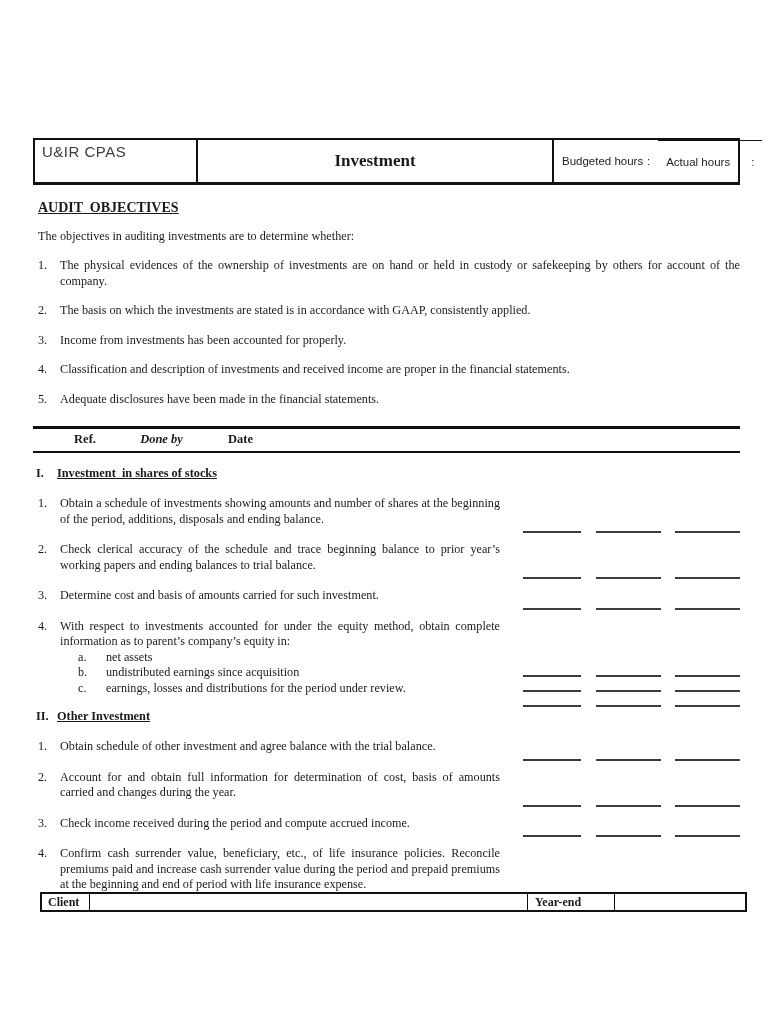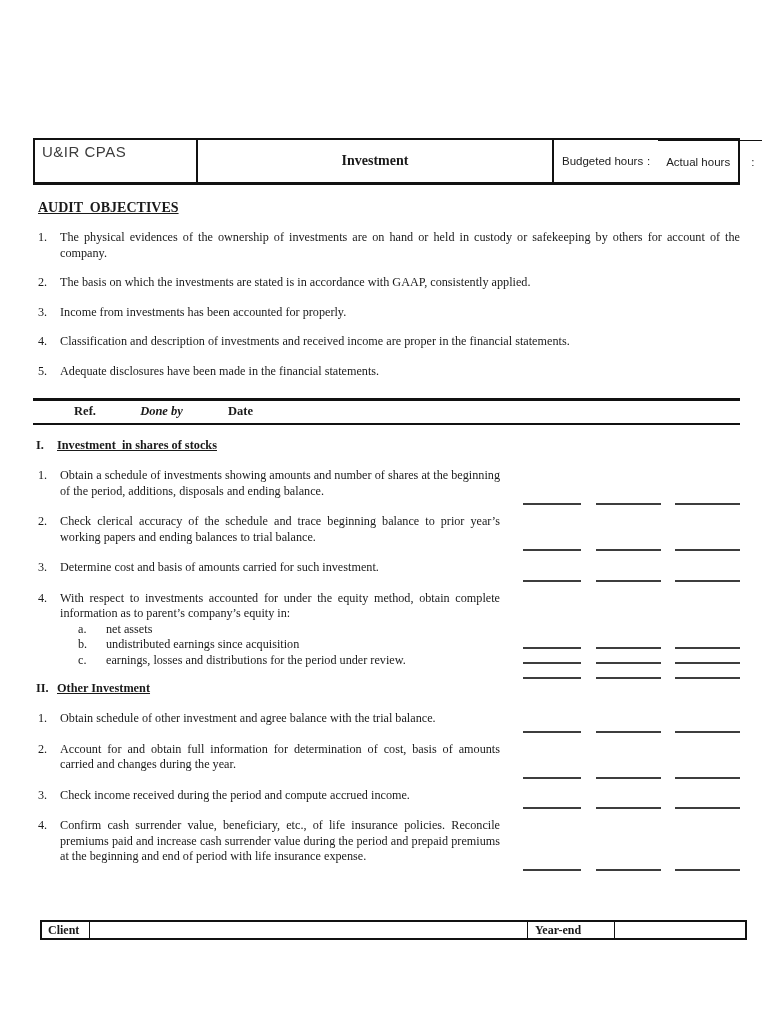--- a/index.html
+++ b/index.html
@@ -16,21 +16,21 @@
 
   
   .hdr-table { display:flex; border:2px solid #111; border-bottom-width:3px; height:47px; background:#fff; }
   .hdr-firm {
     width:163px; border-right:2px solid #111; padding:3px 7px;
     font-family:"Liberation Sans", sans-serif; font-size:15px; color:#3c3c3c; letter-spacing:0.5px;
   }
   .hdr-title {
     flex:1; border-right:2px solid #111;
     display:flex; align-items:center; justify-content:center;
-    font-weight:bold; font-size:14px;
+    font-weight:bold; font-size:17px;
   }
   .hdr-hours { width:184px; display:flex; flex-direction:row; }
   .hdr-hours-row {
     flex:1; display:flex; align-items:center; padding:0 8px;
     font-family:"Liberation Sans", sans-serif; font-size:11.5px; color:#222;
   }
   .hdr-hours-row.second { border-top:1.5px solid #111; }
   .hrs-label { width:85px; }
 
   
@@ -71,21 +71,21 @@
   .pi-lines.stack { transform:translateY(11px); }
   .lrow { display:flex; }
   .lrow + .lrow { margin-top:13px; }
   .l { display:block; height:0; border-bottom:2px solid #3d3d3d; }
   .l-ref  { width:58px; margin-left:23px; }
   .l-done { width:65px; margin-left:15px; }
   .l-date { width:65px; margin-left:14px; }
 
   
   .footer-table {
-    position:absolute; left:40px; top:920px; width:707px; height:20px;
+    position:absolute; left:40px; top:892px; width:707px; height:20px;
     display:flex; border:2px solid #111;
     font-size:12px; font-weight:bold; background:#fff;
   }
   .ft-client-label { flex:none; width:48px; padding:0 0 0 6px; border-right:1.5px solid #111; display:flex; align-items:center; }
   .ft-client-value { flex:1; }
   .ft-year-label { flex:none; width:87px; border-left:1.5px solid #111; padding-left:7px; display:flex; align-items:center; }
   .ft-year-value { flex:none; width:131px; border-left:1.5px solid #111; }
 </style>
 </head>
 <body>
@@ -102,20 +102,21 @@
           <span class="hrs-colon">:</span>
         </div>
         <div class="hdr-hours-row second">
           <span class="hrs-label">Actual hours</span>
           <span class="hrs-colon">:</span>
         </div>
       </div>
     </div>
 
     <div class="obj-heading">AUDIT  OBJECTIVES</div>
+    <div class="obj-intro">The objectives in auditing investments are to determine whether:</div>
 
     <div class="obj-item">
       <span class="num">1.</span>
       <span class="txt">The physical evidences of the ownership of investments are on hand or held in custody or safekeeping by others for account of the company.</span>
     </div>
     <div class="obj-item">
       <span class="num">2.</span>
       <span class="txt">The basis on which the investments are stated is in accordance with GAAP, consistently applied.</span>
     </div>
     <div class="obj-item">

